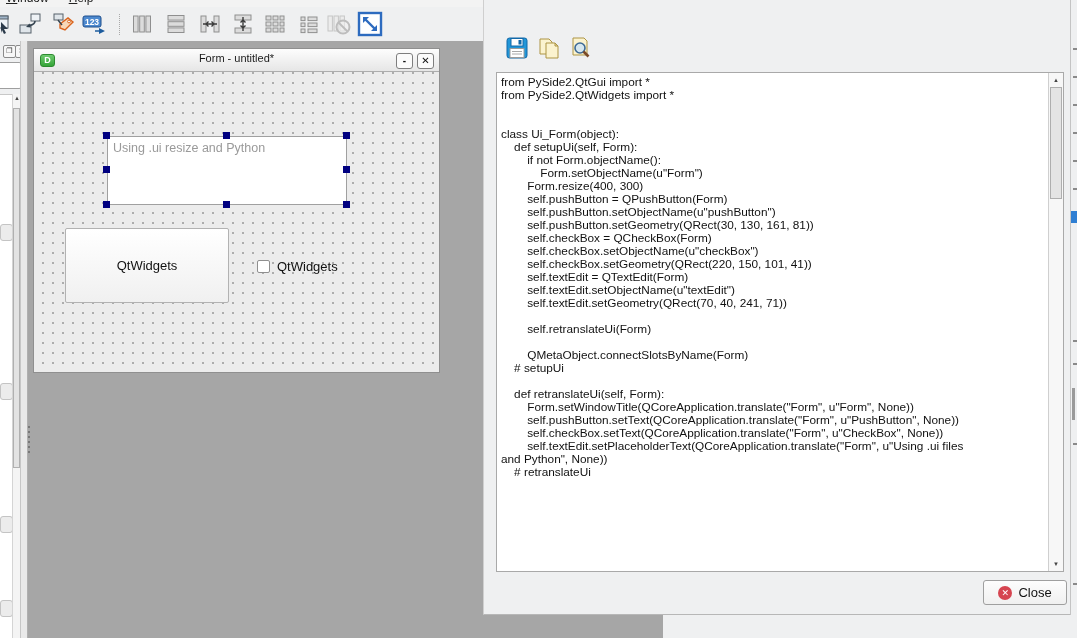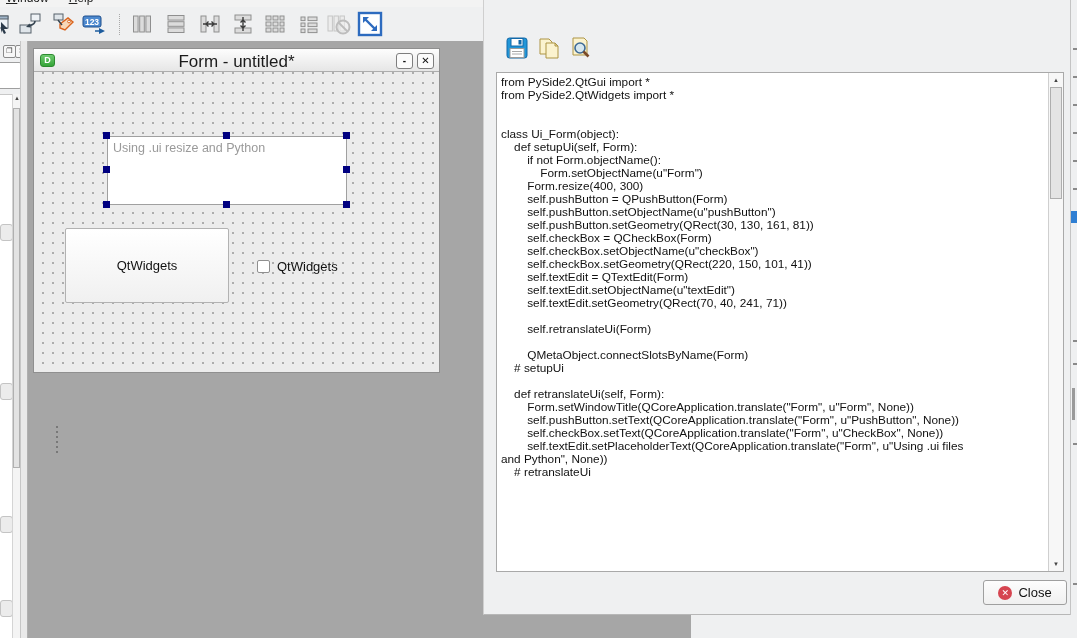--- a/index.html
+++ b/index.html
@@ -1,19 +1,19 @@
 <!DOCTYPE html>
 <html><head>
 <meta charset="utf-8">
 <style>
   html,body{margin:0;padding:0;background:#eff0f1;}
   #root{position:relative;width:1077px;height:638px;overflow:hidden;
         font-family:"Liberation Sans","DejaVu Sans",sans-serif;color:#1a1a1a;
         background:#eff0f1;}
-  .abs{position:absolute;padding-left:28px;}
+  .abs{position:absolute;}
   
   .menubar{left:0;top:0;width:483px;height:7px;overflow:hidden;background:#f3f3f3;}
   .menubar .mtxt{position:absolute;top:-9px;left:6px;font-size:12px;color:#222;white-space:nowrap;}
   .menubar .mtxt span{margin-right:20px;}
   .menubar u{text-decoration:underline;}
   
   .toolbar{left:0;top:7px;width:483px;height:34px;background:#eff0f1;border-bottom:1px solid #bcbcbc;}
   .tbtn{position:absolute;top:3px;width:28px;height:28px;display:flex;align-items:center;justify-content:center;}
   .tsep{position:absolute;top:7px;height:21px;width:0;border-left:1px dotted #a9a9a9;}
   
@@ -34,21 +34,21 @@
   .mdi-gray-br{left:483px;top:615px;width:180px;height:23px;background:#a6a6a6;}
   .split-dots{left:28px;top:423px;width:3px;height:28px;}
   .split-dots i{display:block;width:2px;height:2px;background:#787878;margin:3px 0;}
   
   .formwin{left:33px;top:48px;width:407px;height:325px;background:#ececec;border:1px solid #8f8f8f;box-sizing:border-box;}
   .fw-title{position:absolute;left:0;top:0;width:100%;height:23px;
             background:linear-gradient(#fdfdfd,#e6e6e6);border-bottom:1px solid #adadad;box-sizing:border-box;}
   .fw-icon{position:absolute;left:6px;top:5px;width:15px;height:13px;border-radius:3px;
            background:linear-gradient(#6fcb70,#35a438);border:1px solid #2c8a2f;box-sizing:border-box;
            color:#fff;font-size:9px;font-weight:bold;text-align:center;line-height:11px;}
-  .fw-titletext{position:absolute;left:0;top:3px;width:100%;text-align:center;font-size:17px;color:#1b1b1b;}
+  .fw-titletext{position:absolute;left:0;top:3px;width:100%;text-align:center;font-size:11px;color:#1b1b1b;}
   .fw-btn{position:absolute;top:4px;width:17px;height:16px;background:#fbfbfb;border:1px solid #7e7e7e;
           border-radius:3px;box-sizing:border-box;text-align:center;font-size:10px;line-height:13px;font-weight:bold;color:#111;}
   .fw-canvas{position:absolute;left:0;top:23px;right:0;bottom:0;background-color:#ececec;
              background-image:radial-gradient(circle,#adadad 0.8px,transparent 1px);
              background-size:10px 10px;background-position:4px 6px;}
   .textedit{position:absolute;left:73px;top:64px;width:240px;height:69px;background:#fff;
             border:1px solid #a0a0a0;box-sizing:border-box;}
   .textedit .ph{position:absolute;left:5px;top:4px;font-size:12.5px;color:#9a9a9a;}
   .handle{position:absolute;width:7px;height:7px;background:#000080;}
   .pushbtn{position:absolute;left:31px;top:156px;width:164px;height:75px;

